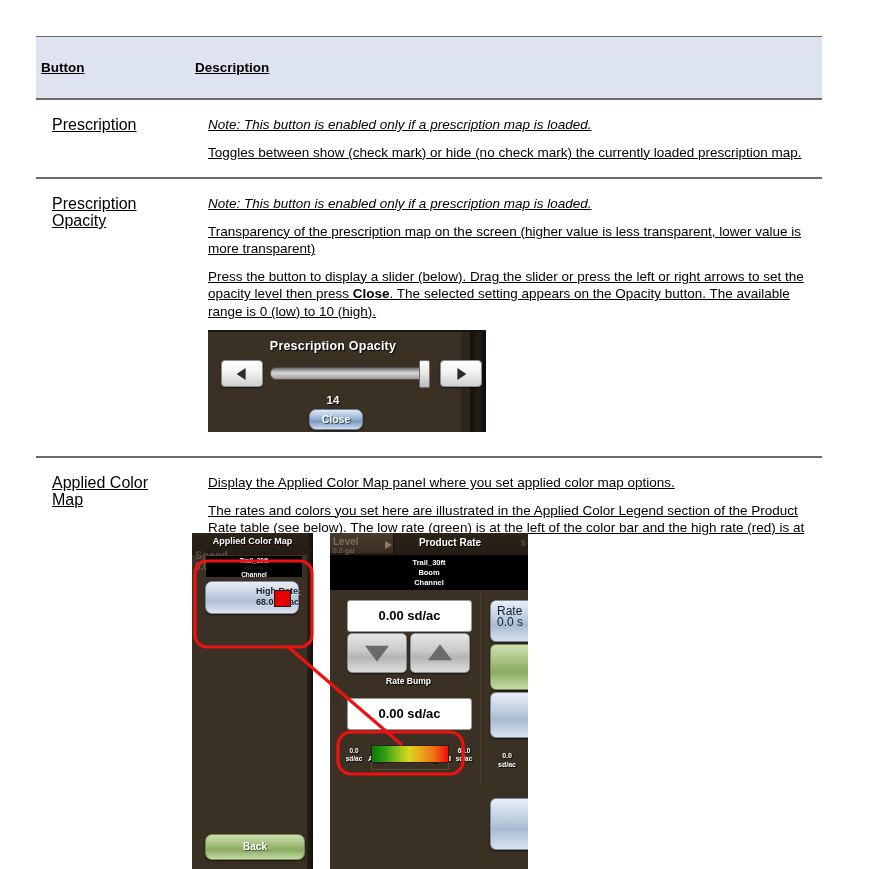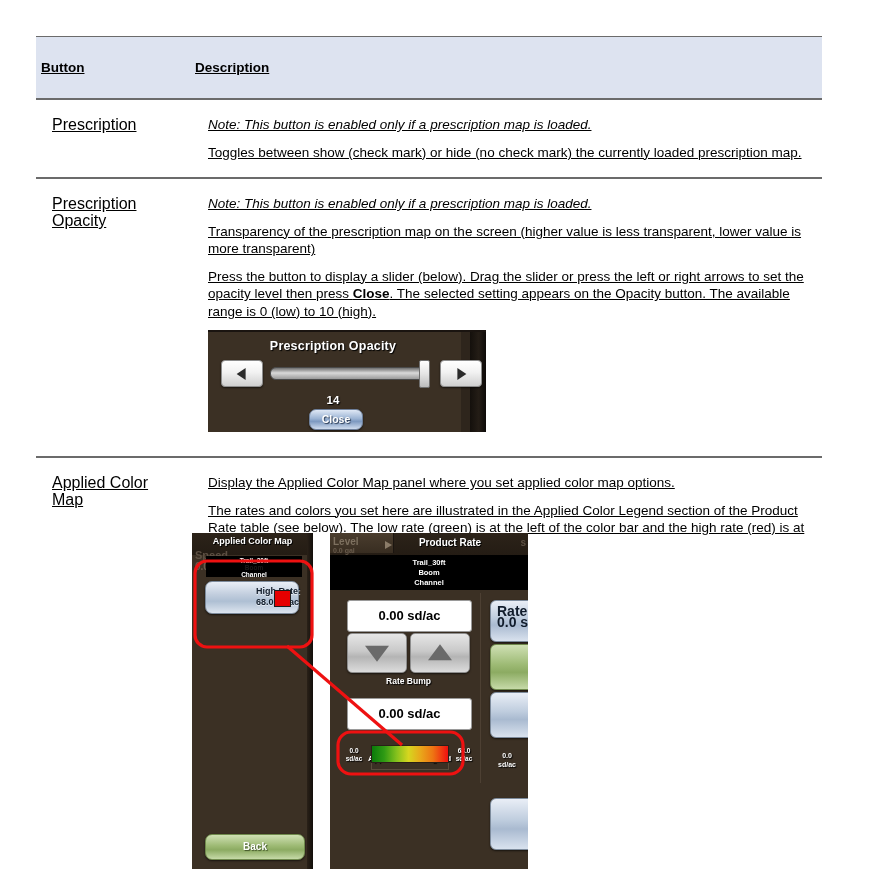--- a/index.html
+++ b/index.html
@@ -233,21 +233,21 @@
     position:absolute;left:160px;width:46px;border-radius:6px;
     border:1px solid #7d8b9c;box-shadow:0 1px 2px rgba(0,0,0,.6);
   }
   .side-btn.blue{background:linear-gradient(180deg,#e9eef6 0%,#bfcdde 42%,#a9bad0 60%,#d9e2ee 100%);}
   .side-btn.green{background:linear-gradient(180deg,#cfe0b4 0%,#9dba74 45%,#8cab62 62%,#c6daa8 100%);border-color:#6f8a4c;}
   .side-btn.b1{top:67px;height:40px;}
   .side-btn.b2{top:111px;height:44px;}
   .side-btn.b3{top:159px;height:44px;}
   .side-btn.b4{top:265px;height:50px;}
   .side-btn .t{
-    position:absolute;left:6px;top:5px;color:#111c2b;font-size:14px;font-weight:bold;line-height:11px;
+    position:absolute;left:6px;top:5px;color:#111c2b;font-size:12px;font-weight:normal;line-height:11px;
   }
   .side-val{
     position:absolute;left:155px;top:218px;width:44px;text-align:center;
     color:#ffffff;font-size:7px;font-weight:bold;line-height:9px;text-shadow:1px 1px 1px #000;
   }
   .side-val span{display:block;}
   .pr-divider{position:absolute;left:150px;top:60px;width:1px;height:190px;background:#4d4033;}
 
   
   .annot{position:absolute;left:0;top:0;width:600px;height:336px;pointer-events:none;}

